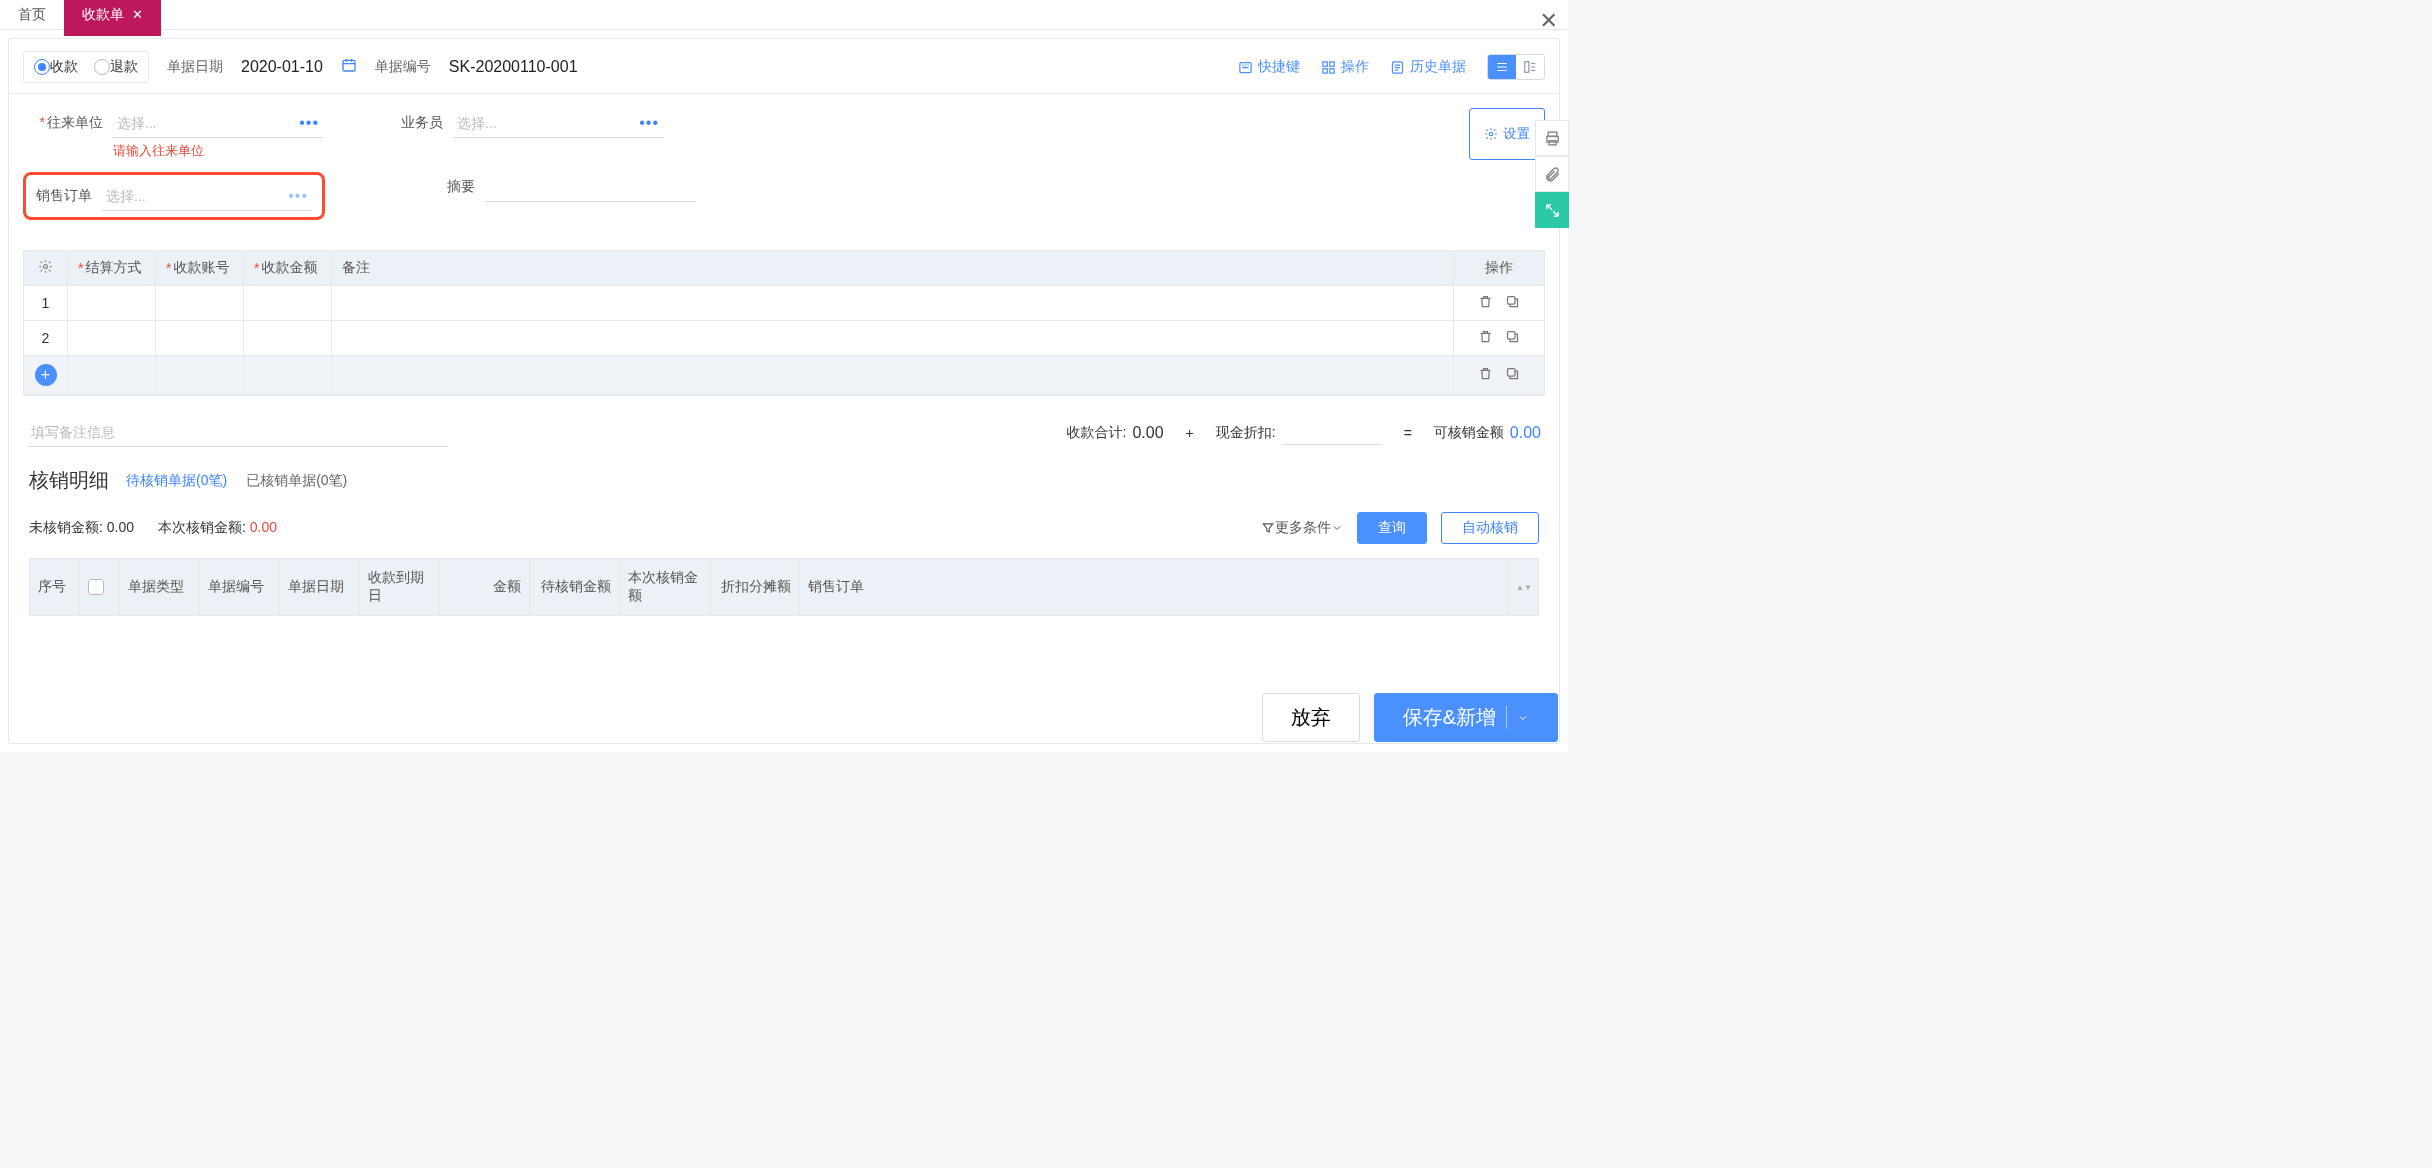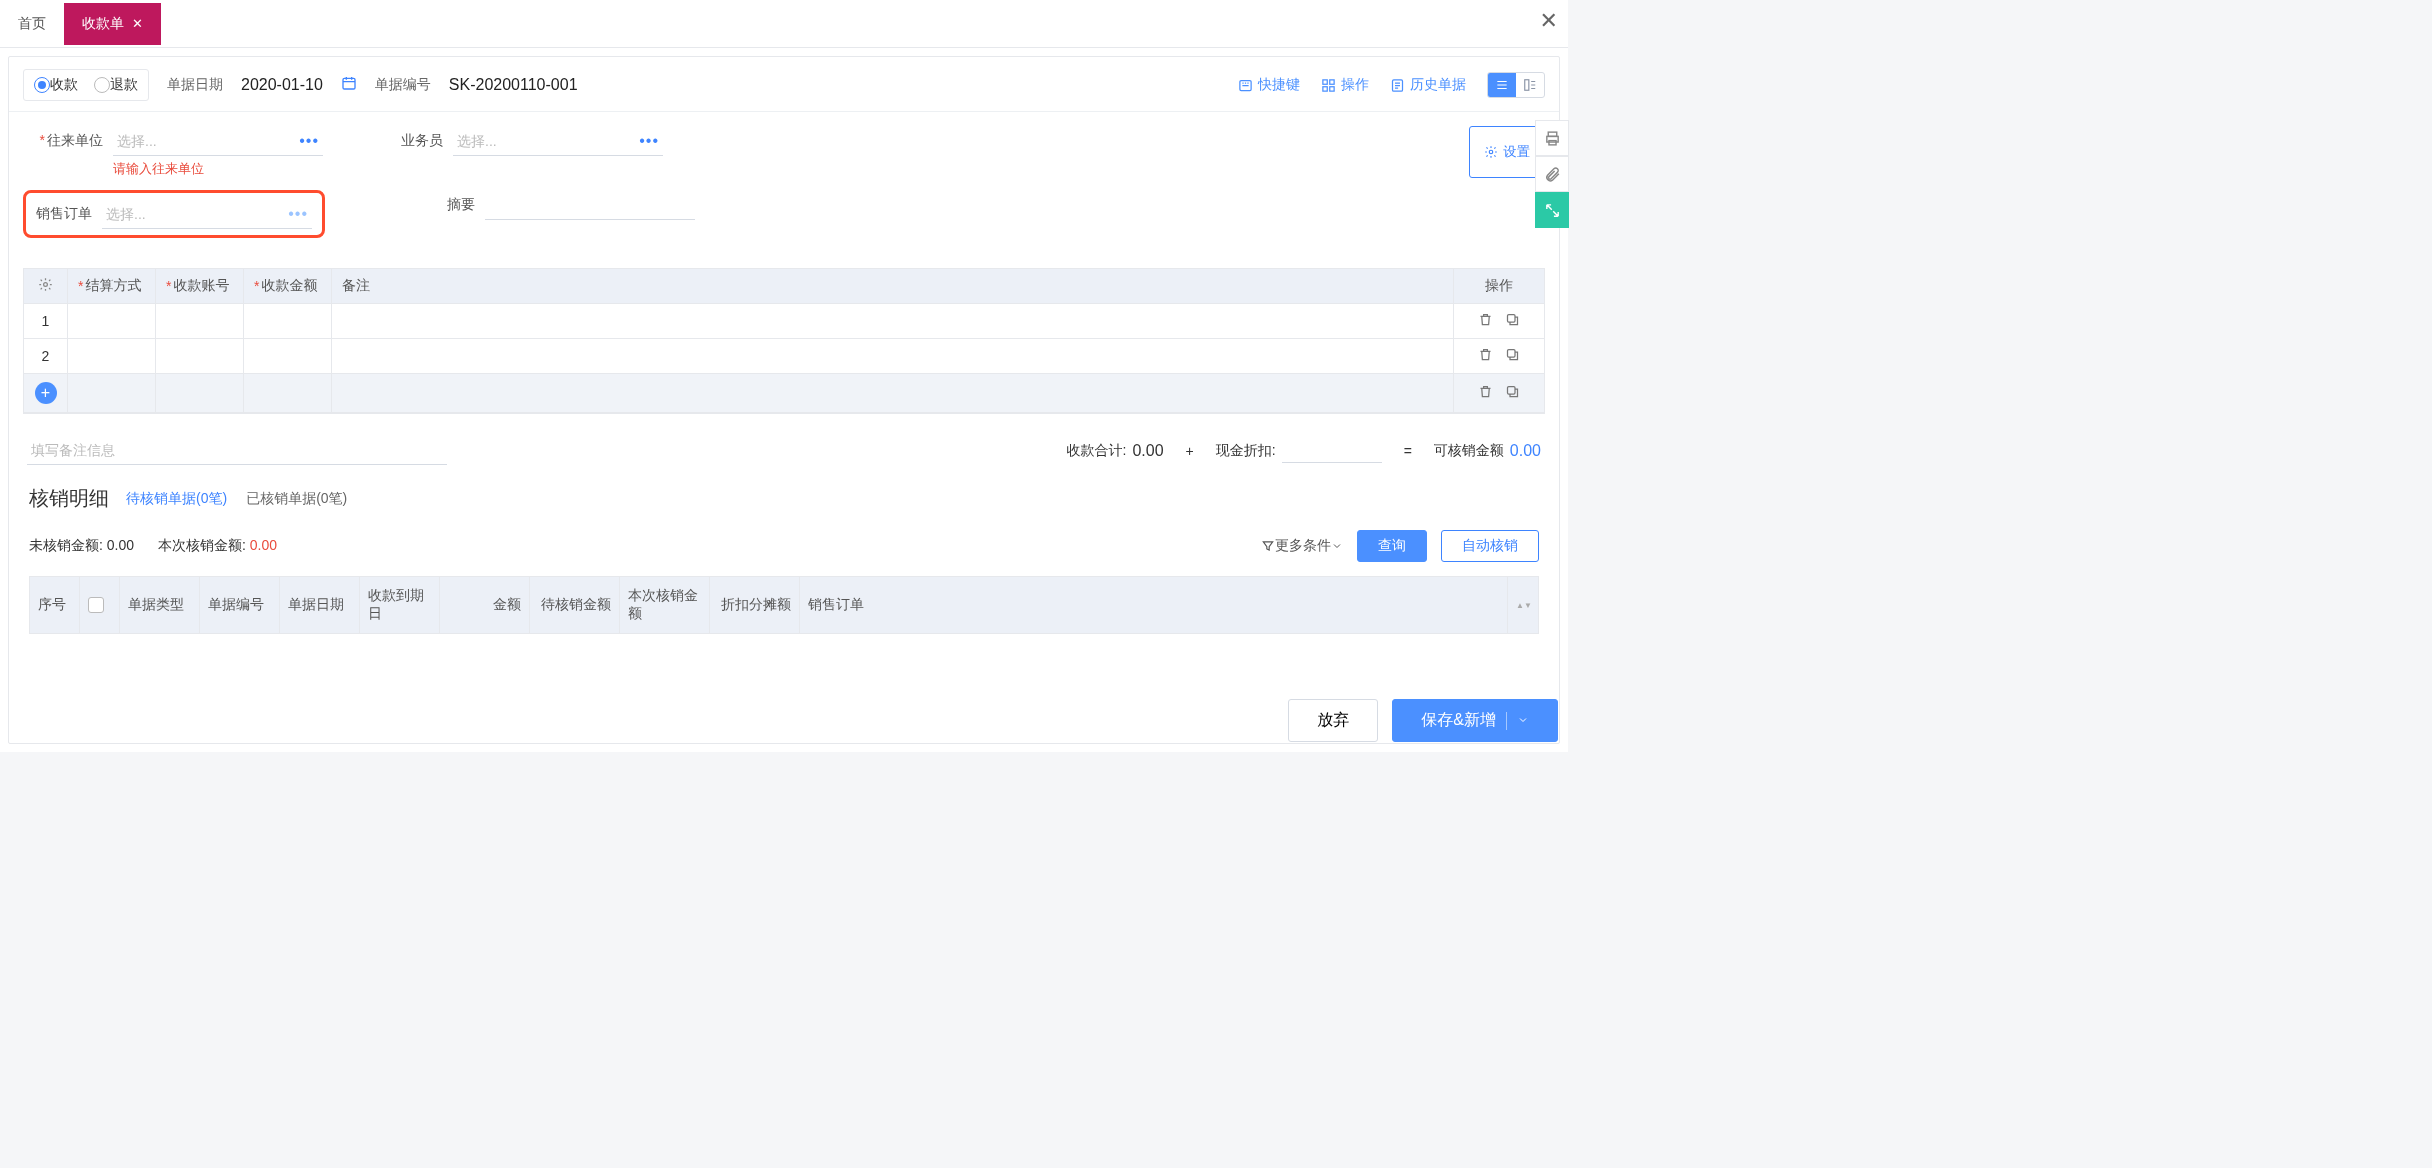--- a/index.html
+++ b/index.html
@@ -1,21 +1,21 @@
 <!DOCTYPE html>
 <html><head>
 <meta charset="utf-8">
 <style>
 * { box-sizing: border-box; margin: 0; padding: 0; }
 body { font-family: -apple-system, "PingFang SC", "Microsoft YaHei", sans-serif; background: #f5f6f8; font-size: 14px; color: #333; overflow: hidden; }
 
 .app { display: flex; flex-direction: column; height: 752px; width: 1568px; position: relative; background: #fff; }
 
 
-.tabs { display: flex; align-items: center; height: 48px; border-bottom: 1px solid #e6e8ec; position: relative; }
+.tabs { display: flex; align-items: center; height: 30px; border-bottom: 1px solid #e6e8ec; position: relative; }
 .tab { padding: 0 18px; height: 42px; display: flex; align-items: center; gap: 8px; cursor: pointer; }
 .tab.home { color: #555; }
 .tab.active { background: #be185d; color: #fff; }
 .tab-close { font-size: 13px; cursor: pointer; }
 .close-all { position: absolute; right: 10px; top: 8px; font-size: 22px; color: #666; cursor: pointer; }
 
 
 .content { margin: 8px; background: #fff; border: 1px solid #e6e8ec; border-radius: 2px; padding: 0; flex: 1; overflow: auto; }
 
 
@@ -90,21 +90,21 @@
 .vtable { border: 1px solid #e6e8ec; }
 .vtable-head { display: grid; grid-template-columns: 50px 40px 80px 80px 80px 80px 90px 90px 90px 90px 1fr 30px; background: #ecf0f7; }
 .vcell { padding: 10px 8px; border-right: 1px solid #e6e8ec; color: #555; display: flex; align-items: center; }
 .vcell:last-child { border-right: none; }
 .vcell.right { justify-content: flex-end; }
 .chk { width: 16px; height: 16px; border: 1px solid #bbb; border-radius: 3px; background: #fff; }
 .sort-col { display: flex; flex-direction: column; gap: 1px; font-size: 8px; color: #aaa; }
 
 
 .footer { position: absolute; bottom: 0; right: 10px; display: flex; gap: 14px; padding: 10px 0; }
-.btn.big { padding: 10px 28px; font-size: 16px; }
+.btn.big { padding: 10px 28px; font-size: 20px; }
 .btn-save { display: flex; align-items: center; gap: 10px; }
 .btn-save .chev-d { border-left: 1px solid rgba(255,255,255,0.5); padding-left: 10px; }
 
 
 .side-rail { position: absolute; right: -1px; top: 120px; display: flex; flex-direction: column; gap: 0; }
 .rail-btn { width: 34px; height: 36px; display: flex; align-items: center; justify-content: center; background: #fff; border: 1px solid #e6e8ec; color: #888; cursor: pointer; }
 .rail-btn.expand { background: #2bc9a6; color: #fff; border-color: #2bc9a6; }
 
 input::placeholder { color: #bbb; }
 </style>

